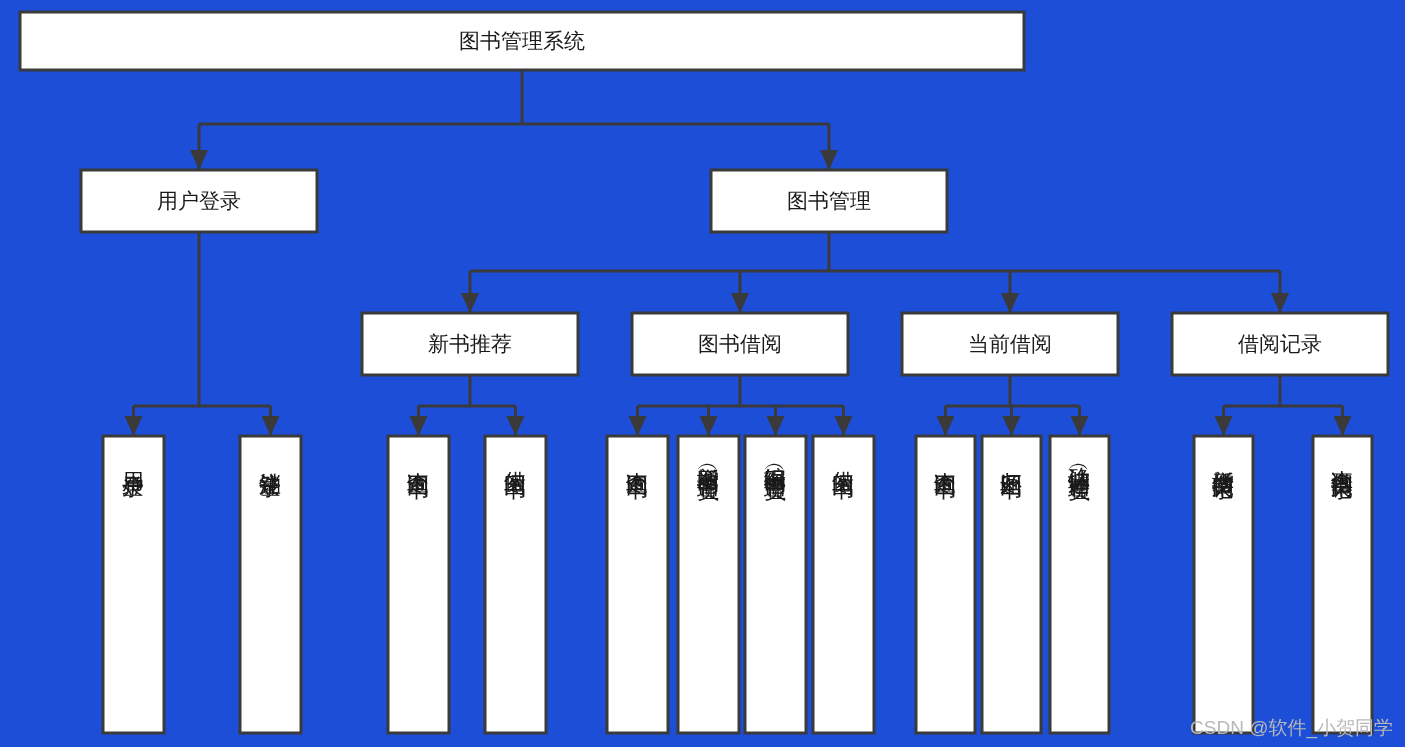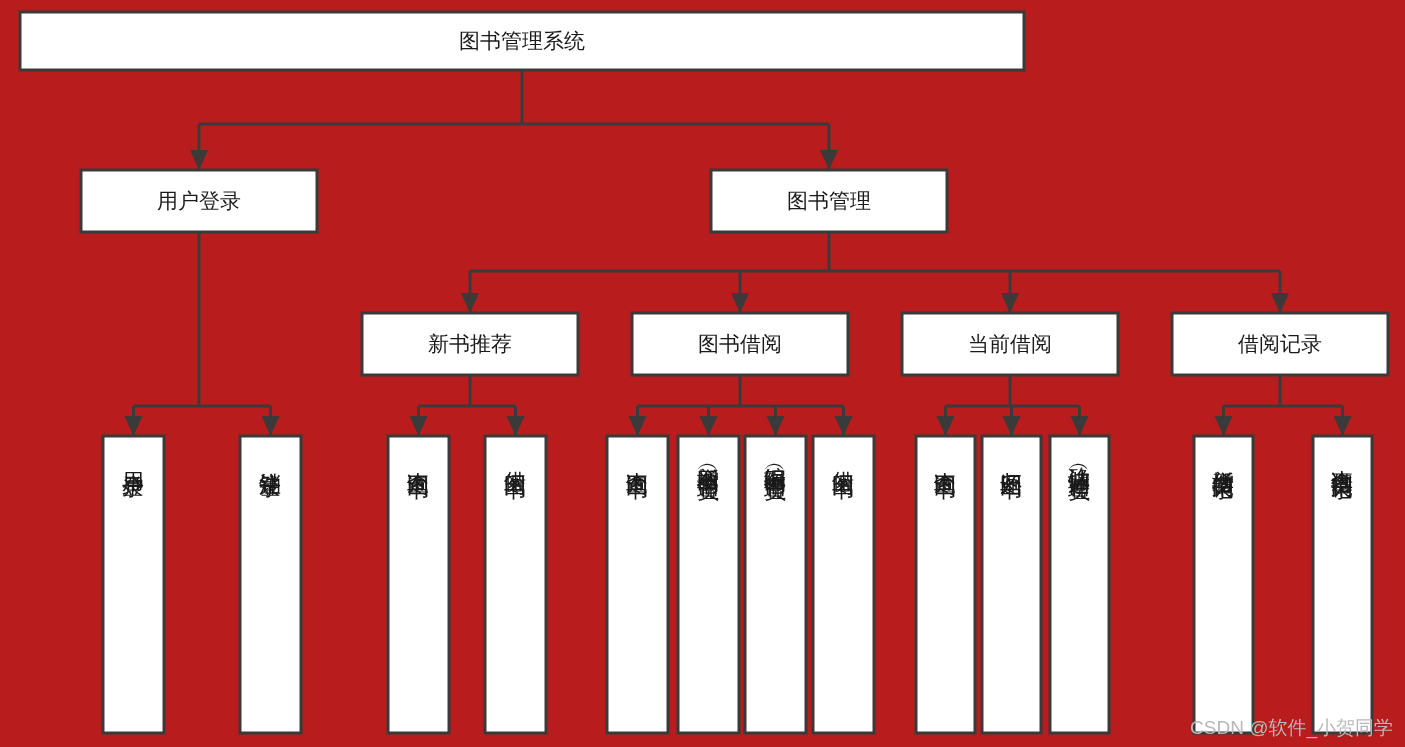--- a/index.html
+++ b/index.html
@@ -10,21 +10,21 @@
   body {
     width: 1405px;
     height: 747px;
     font-family: "Liberation Sans", sans-serif;
     overflow: hidden;
   }
   #diagram-root {
     position: relative;
     width: 1405px;
     height: 747px;
-    background: #b91c1c;
+    background: #1d4ed8;
   }
   svg#flow {
     position: absolute;
     left: 0;
     top: 0;
     width: 1405px;
     height: 747px;
     display: block;
   }
   .node-box {

